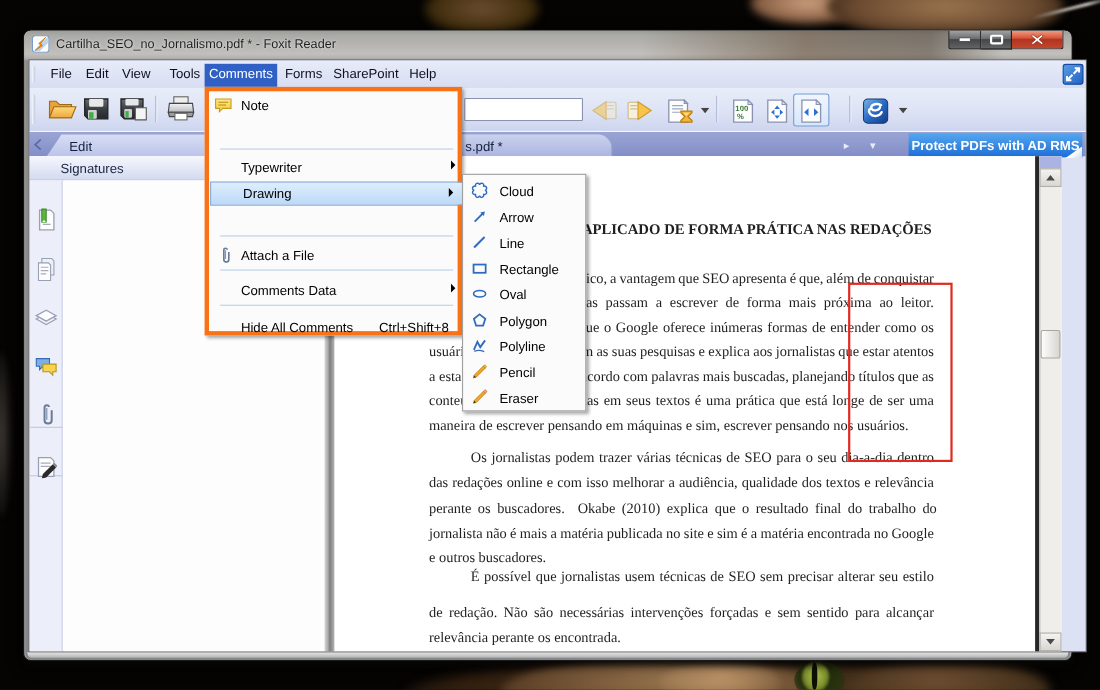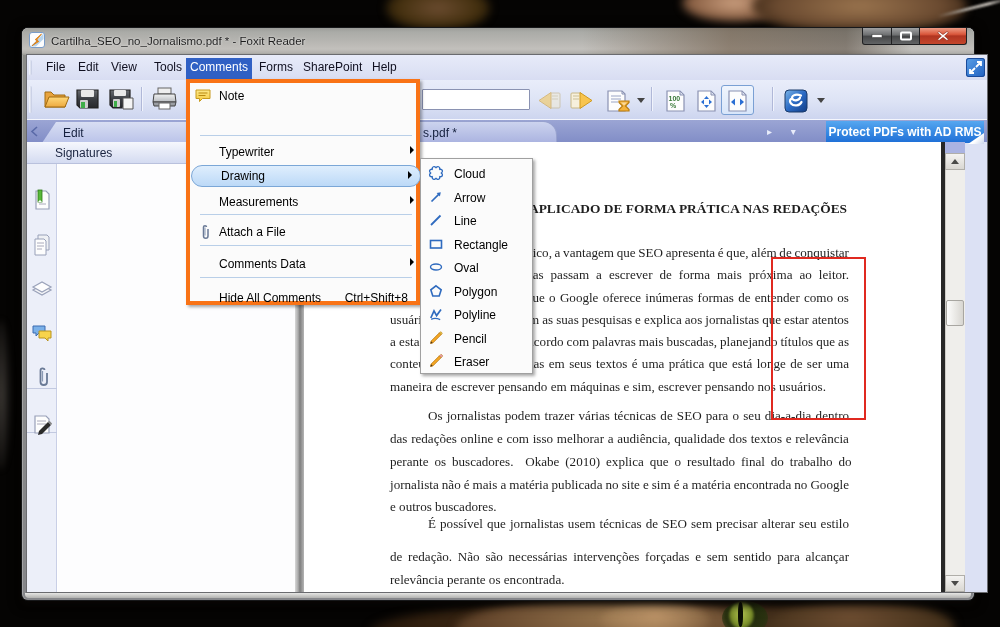--- a/index.html
+++ b/index.html
@@ -102,21 +102,21 @@
   #redrect { position:absolute; left:771px; top:257px; width:95px; height:163px; border:2px solid #e02920; }
 
   
   #cmenu { position:absolute; left:186px; top:79px; width:234px; height:226px; background:#fbfbfb;
      border:4px solid #f97316; box-shadow:2px 2px 3px rgba(0,0,0,.35); z-index:50; }
   .mi { position:absolute; left:0; width:232px; height:22px; font-size:12px; color:#000; }
   .mi .lbl { position:absolute; left:29px; top:4px; }
   .mi .arr { position:absolute; right:8px; top:5px; width:0; height:0; border-left:4px solid #000; border-top:4px solid transparent; border-bottom:4px solid transparent; }
   .mi .accel { position:absolute; right:14px; top:4px; }
   .msep { position:absolute; left:10px; width:212px; height:1px; background:#b9cfe8; }
-  .mi.hl { background:linear-gradient(180deg,#dfeefd 0%,#bcd9f7 100%); border:1px solid #7ba7d7; border-radius:11px; width:230px; left:1px; }
+  .mi.hl { background:linear-gradient(180deg,#dfeefd 0%,#bcd9f7 100%); border:1px solid #7ba7d7; border-radius:0; width:230px; left:1px; }
   .mi.hl .lbl { top:3px; }
 
   #smenu { position:absolute; left:420px; top:158px; width:113px; height:216px; background:#fbfbfb;
      border:1px solid #a0a0a0; box-shadow:2px 2px 3px rgba(0,0,0,.35); z-index:60; }
   .si { position:absolute; left:0; width:111px; height:24px; font-size:12px; color:#000; }
   .si .lbl { position:absolute; left:33px; top:5px; }
   .si svg { position:absolute; left:7px; top:3px; }
 </style></head>
 <body>
 <div id="bg"></div>
@@ -419,24 +419,20 @@
     </div>
   <div class="msep" style="top:52px"></div>
   <div class="mi" style="top:58px">
       <span class="lbl">Typewriter</span>
       <span class="arr"></span>
     </div>
   <div class="mi hl" style="top:82px">
       <span class="lbl">Drawing</span>
       <span class="arr"></span>
     </div>
-  <div class="mi" style="top:108px">
-      <span class="lbl">Measurements</span>
-      <span class="arr"></span>
-    </div>
   <div class="msep" style="top:131px"></div>
   <div class="mi" style="top:138px">
       <svg class="abs" style="left:6px;top:2px" width="16" height="18" viewBox="0 0 16 18">
         <path d="M10.5,4 C10.5,2.2 7.5,2.2 7.5,4 L7.5,13 C7.5,16 12,16 12,13 L12,6" fill="none" stroke="#6a7a96" stroke-width="1.5"></path>
         <path d="M9,4.5 L9,12.5" stroke="#8a9ab4" stroke-width="1"></path>
       </svg>
       <span class="lbl">Attach a File</span>
     </div>
   <div class="msep" style="top:162px"></div>
   <div class="mi" style="top:170px">

